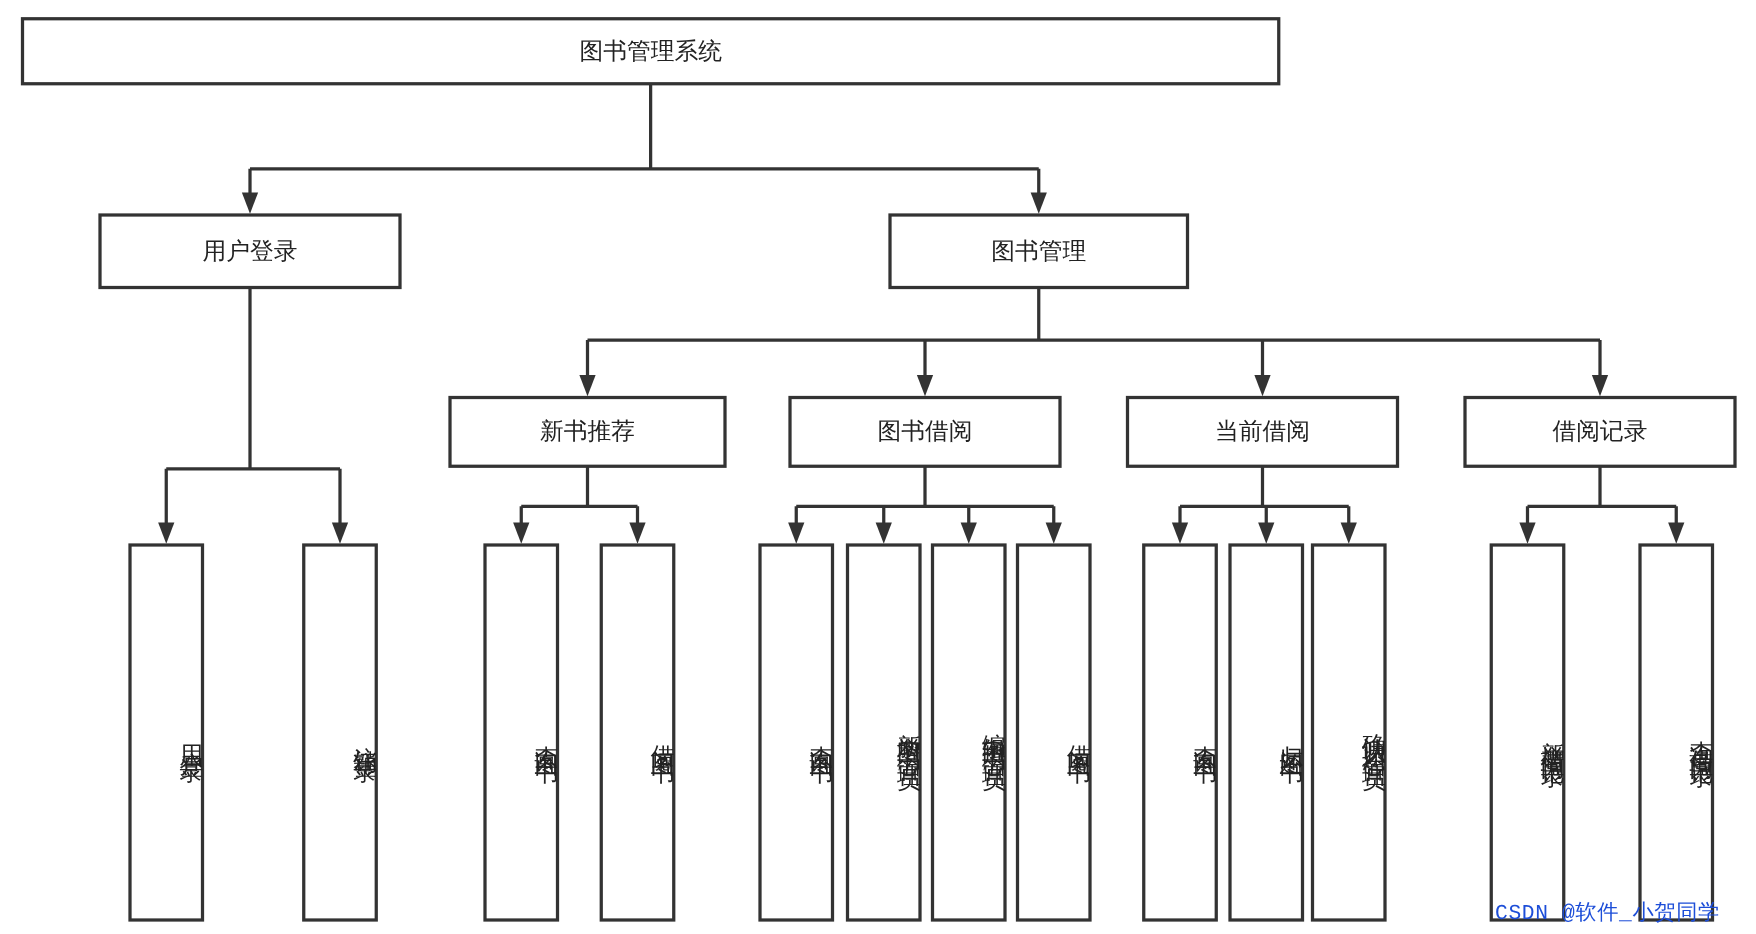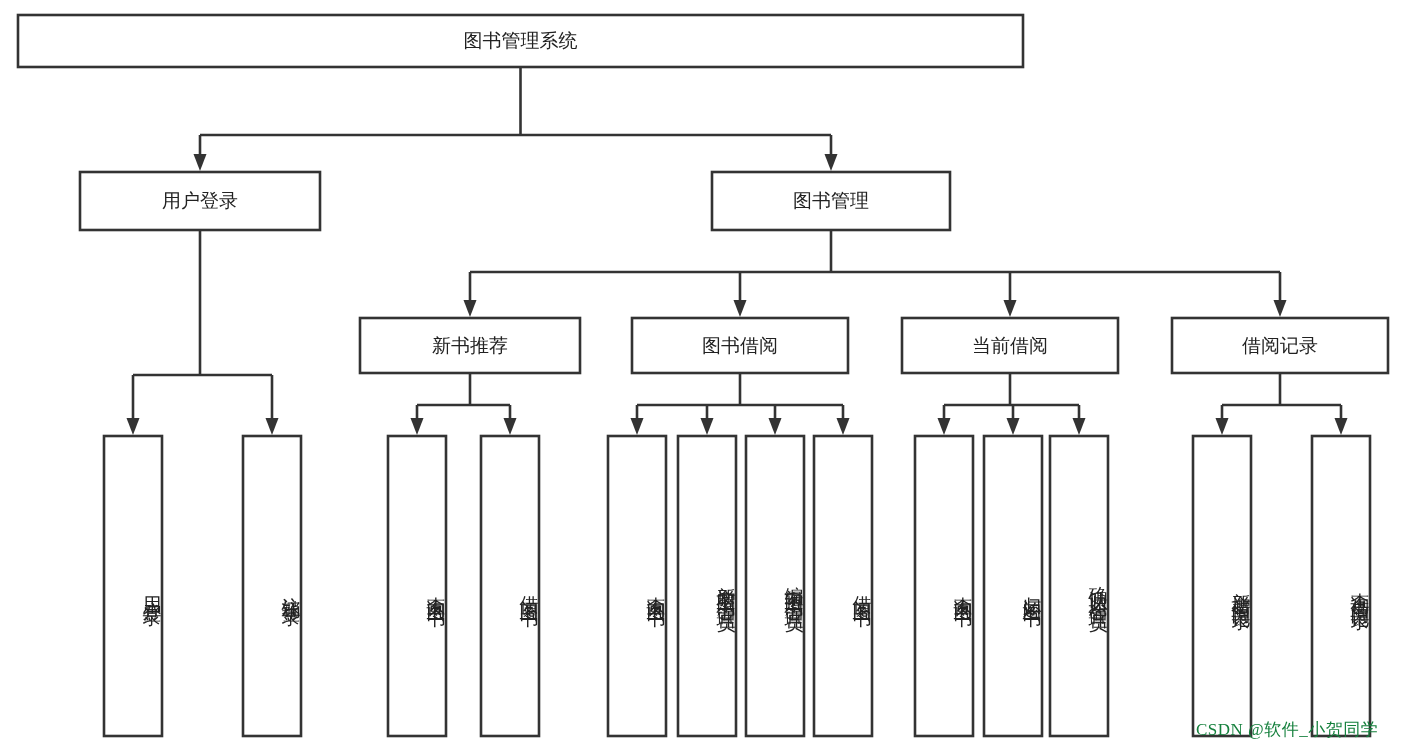--- a/index.html
+++ b/index.html
@@ -59,23 +59,23 @@
     font-size: 19px;
     color: #222222;
     letter-spacing: 4px;
     line-height: 1;
     white-space: nowrap;
     text-align: center;
     pointer-events: none;
   }
   .watermark {
     position: absolute;
-    font-family: Liberation Serif, serif;
+    font-family: Liberation Mono, monospace;
     font-size: 17px;
-    color: #15803d;
+    color: #1d4ed8;
     white-space: nowrap;
     letter-spacing: 0.5px;
   }
 </style>
 </head>
 <body>
 
 <div id="diagram-root">
   <svg id="tree-svg" viewBox="0 0 1405 747">
     <g id="edges-layer">

